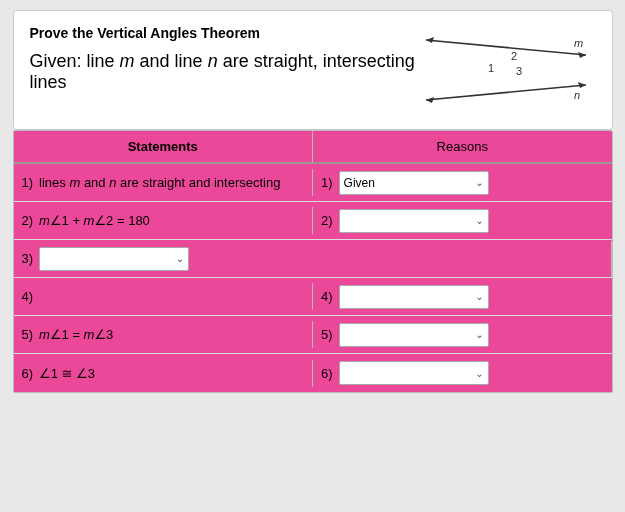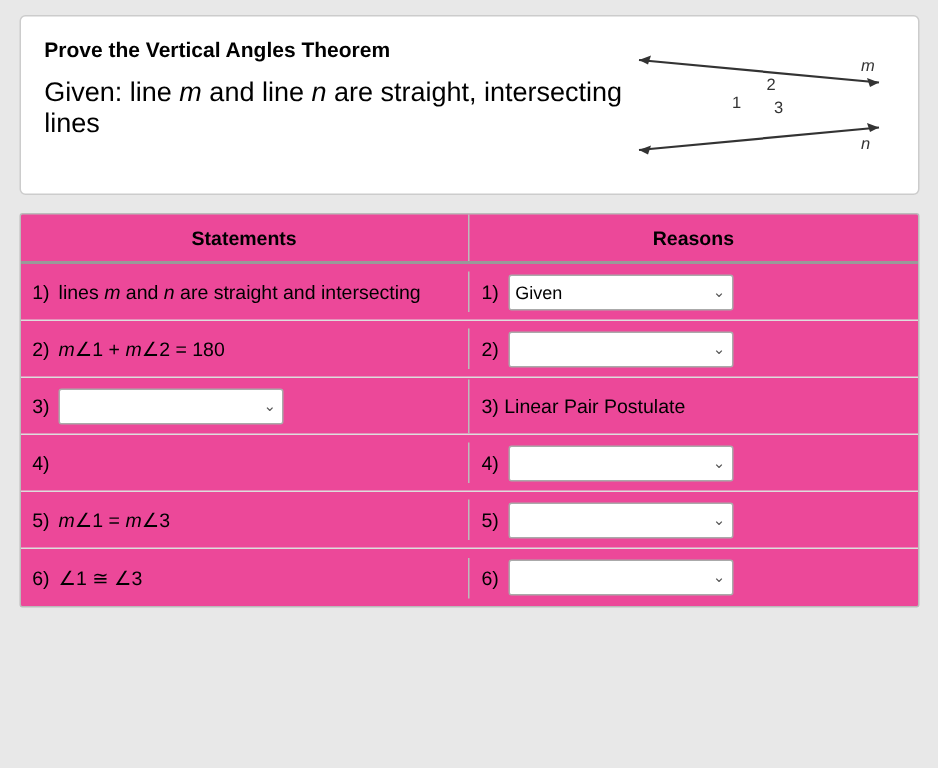--- a/index.html
+++ b/index.html
@@ -14,21 +14,20 @@
       align-items: center;
       padding: 10px;
     }
 
     .card {
       background: #fff;
       border: 1px solid #ccc;
       border-radius: 4px;
       width: 600px;
       padding: 14px 16px;
-      margin-bottom: 12px;
     }
 
     .card-header {
       font-weight: bold;
       font-size: 14px;
       margin-bottom: 10px;
     }
 
     .card-given {
       margin-bottom: 8px;
@@ -79,21 +78,21 @@
       text-align: center;
       font-weight: bold;
       padding: 8px 0;
       border-right: 1px solid #bbb;
       font-size: 13px;
     }
 
     .proof-table-header .col-reasons {
       flex: 1;
       text-align: center;
-      font-weight: bold;
+      font-weight: normal;
       padding: 8px 0;
       font-size: 13px;
     }
 
     .proof-row {
       display: flex;
       border-bottom: 1px solid #ddd;
       align-items: center;
       min-height: 38px;
     }
@@ -224,23 +223,20 @@
   </div>
 
   <div class="proof-row">
     <div class="proof-cell-statement">
       <span class="row-num">3)</span>
       <div class="dropdown-with-value">
         <span></span>
         <span class="chevron">⌄</span>
       </div>
     </div>
-    <div class="proof-cell-reason">
-      <span>3) Linear Pair Postulate</span>
-    </div>
   </div>
 
   <div class="proof-row">
     <div class="proof-cell-statement">
       <span class="row-num">4)</span>
     </div>
     <div class="proof-cell-reason">
       <span class="row-num">4)</span>
       <div class="dropdown-with-value">
         <span></span>

